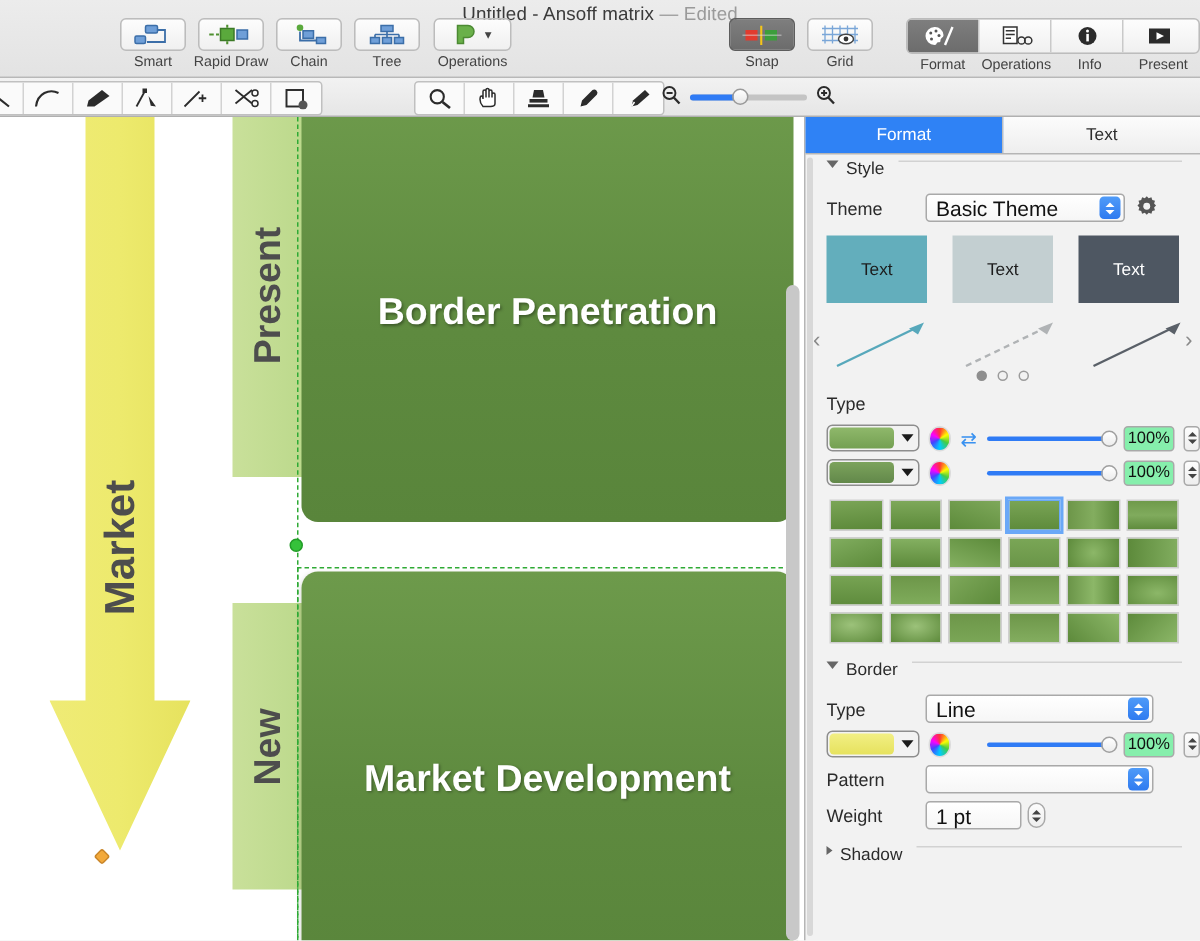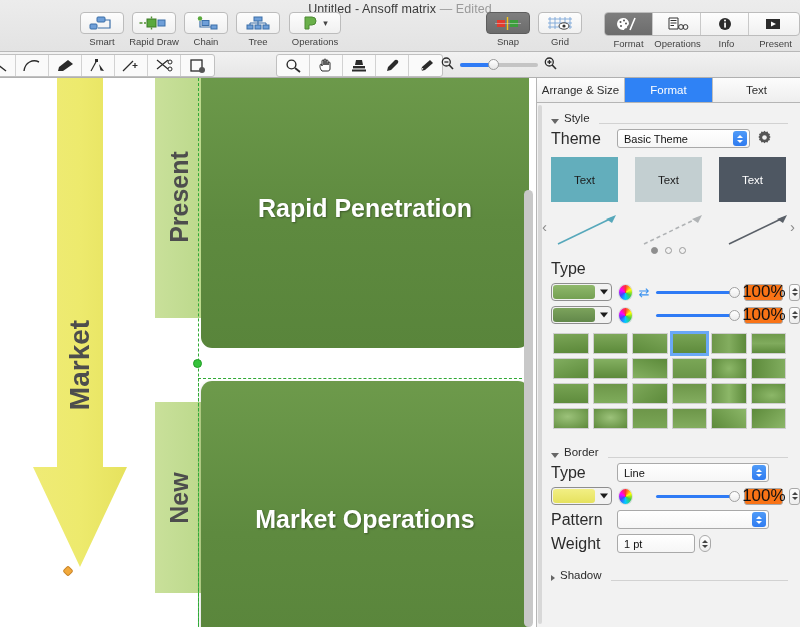--- a/index.html
+++ b/index.html
@@ -137,36 +137,36 @@
   }
   .tab:last-child{ border-right:none; }
   .tab.active{ background:#2f82f5; color:#fff; }
   .panel-body{ position:relative; height:523px; padding:0; overflow:hidden; }
   .pscroll{
     position:absolute; left:1px; top:2px; width:4px; height:519px;
     background:#d8d8d8; border-radius:2px;
   }
 
   .sect-head{
-    display:flex; align-items:flex-end; gap:5px;
+    display:flex; align-items:flex-start; gap:5px;
     padding:0 12px 0 14px; height:17px; margin-top:4px;
   }
   .tri{ width:0;height:0; border-left:4.5px solid #666; border-top:3.5px solid transparent; border-bottom:3.5px solid transparent; }
   .tri.down{ border-left:4px solid transparent; border-right:4px solid transparent; border-top:5px solid #666; border-bottom:none; }
   .sect-title{ font-size:11.5px; color:#2b2b2b; }
   .sect-rule{ flex:1; height:1px; background:#d2d2d2; margin-left:4px; }
 
   .row{ display:flex; align-items:center; padding:0 10px 0 14px; margin-top:5px; height:19px; }
-  .row-lbl{ width:66px; font-size:16px; color:#2b2b2b; }
+  .row-lbl{ width:66px; font-size:12px; color:#2b2b2b; }
   .row-lbl.wide{ width:80px; }
 
   .popup{
     position:relative; height:19px; border:1px solid #a9a9a9; border-radius:3px;
     background:linear-gradient(to bottom,#ffffff,#f6f6f6);
-    display:flex; align-items:center; padding-left:6px; font-size:11px; color:#111;
+    display:flex; align-items:center; padding-left:6px; font-size:14px; color:#111;
   }
   .stepper-blue{
     position:absolute; right:2px; top:1px; width:14px; height:15px; border-radius:3px;
     background:linear-gradient(to bottom,#4f9bf8,#2f7bf0);
     display:flex; flex-direction:column; align-items:center; justify-content:center; gap:2px;
   }
   .stepper-blue i{ width:0;height:0; border-left:3.5px solid transparent; border-right:3.5px solid transparent; }
   .stepper-blue i.u{ border-bottom:3.5px solid #fff; }
   .stepper-blue i.d{ border-top:3.5px solid #fff; }
   .chev-blue{
@@ -200,22 +200,22 @@
   .colwell .cc{ position:absolute; right:3px; top:50%; transform:translateY(-50%);
      width:0;height:0;border-left:4px solid transparent;border-right:4px solid transparent;border-top:5px solid #1b1b1b; }
   .wheel{ width:17px; height:17px; border-radius:50%; border:1.5px solid #dcdcdc;
     background:conic-gradient(#f33,#ff0,#4c4,#0cf,#44f,#f0f,#f33); }
   .swapicon{ width:13px; color:#3a92f0; font-size:13px; line-height:1; }
   .slider{ position:relative; width:100px; height:14px; display:flex; align-items:center; }
   .slider .tr{ width:100%; height:3px; background:#2f7bf5; border-radius:2px; }
   .slider .kb{ position:absolute; right:-2px; width:11px; height:11px; border-radius:50%;
     background:linear-gradient(to bottom,#fff,#ececec); border:1px solid #a0a0a0; }
   .pct{
-    width:39px; height:17px; border:1px solid #a9a9a9; border-radius:3px; background:#f97316;
-    display:flex; align-items:center; justify-content:center; font-size:17px; color:#111;
+    width:39px; height:17px; border:1px solid #a9a9a9; border-radius:3px; background:#86efac;
+    display:flex; align-items:center; justify-content:center; font-size:11px; color:#111;
   }
   .stepper-gray{
     width:12px; height:17px; border:1px solid #a9a9a9; border-radius:3px;
     background:linear-gradient(to bottom,#fdfdfd,#eee);
     display:flex; flex-direction:column; align-items:center; justify-content:center; gap:2px;
   }
   .stepper-gray i{ width:0;height:0; border-left:3px solid transparent; border-right:3px solid transparent; }
   .stepper-gray i.u{ border-bottom:3px solid #444; }
   .stepper-gray i.d{ border-top:3px solid #444; }
 
@@ -482,37 +482,36 @@
     <div class="handle" style="left:64px; top:489px; background:#f2a93b; border-color:#c9862a; width:8px;height:8px;transform:rotate(45deg);border-radius:2px;"></div>
 
     <div class="lbl-present">
       <span class="vtext small">Present</span>
     </div>
     <div class="lbl-new">
       <span class="vtext small">New</span>
     </div>
 
     <div class="box box-pen">
-      <span>Rapid Penetration</span>
+      <span>Border Penetration</span>
     </div>
     <div class="box box-dev">
-      <span>Market Operations</span>
+      <span>Market Development</span>
     </div>
 
     <div class="sel-dash"></div>
     <div class="sel-dash-b"></div>
     <div class="handle" style="left:193px; top:281px;"></div>
 
     <div class="vscroll-track"></div>
   </div>
 
   <div class="panel">
 
     <div class="tabs">
-      <div class="tab">Arrange &amp; Size</div>
       <div class="tab active">Format</div>
       <div class="tab">Text</div>
     </div>
 
     <div class="panel-body">
       <div class="pscroll"></div>
 
       <div class="sect-head">
         <span class="tri down"></span>
         <span class="sect-title">Style</span>
@@ -685,21 +684,21 @@
           </span>
           <span class="stepper-blue">
               <i class="u"></i>
               <i class="d"></i>
             </span>
         </span>
       </div>
 
       <div class="row">
         <span class="row-lbl">Weight</span>
-        <span class="popup" style="width:78px;border-radius:3px;">
+        <span class="popup" style="width:64px;border-radius:3px;">
           <span>1 pt</span>
         </span>
         <span class="stepper-gray" style="margin-left:4px;border-radius:8px;">
             <i class="u"></i>
             <i class="d"></i>
           </span>
       </div>
 
 
       <div class="sect-head" style="margin-top:11px;">

